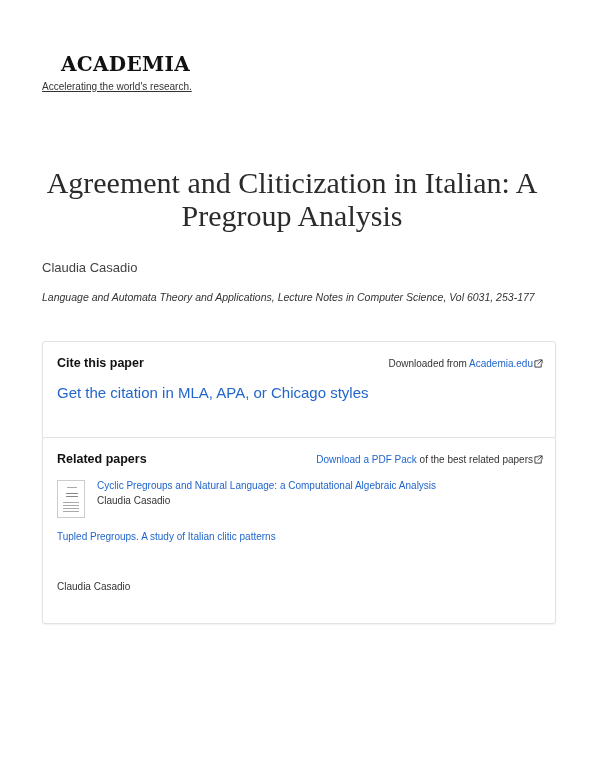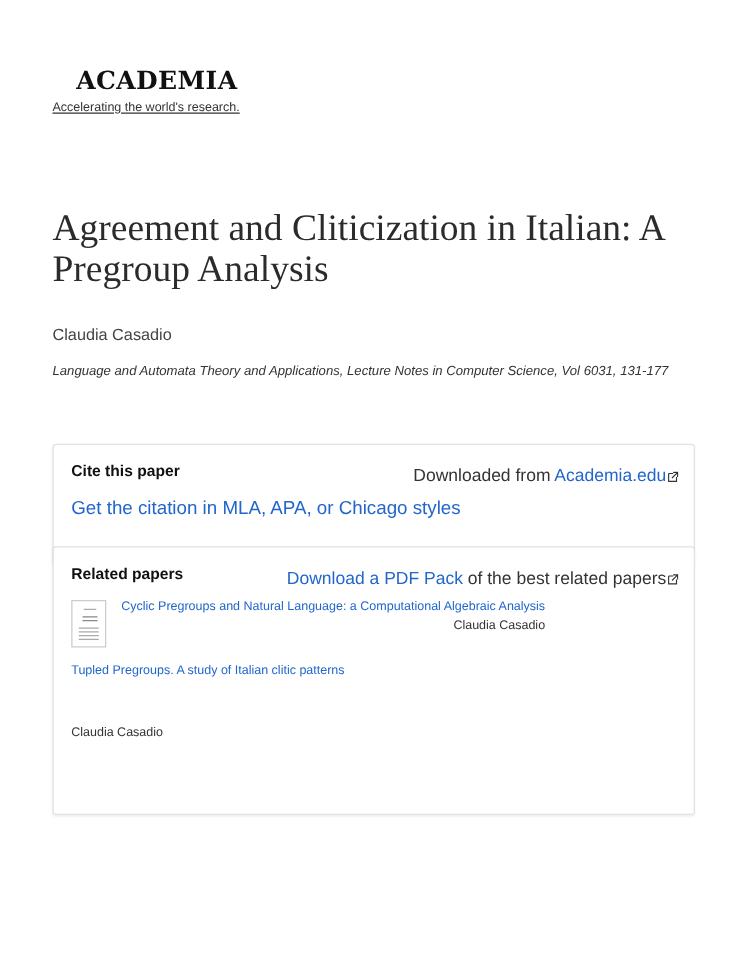--- a/index.html
+++ b/index.html
@@ -1,43 +1,43 @@
 <!DOCTYPE html>
 <html><head>
 <meta charset="utf-8">
 <style>
   html, body { margin:0; padding:0; background:#ffffff; }
   body { width:600px; height:776px; position:relative; overflow:hidden; font-family:"Liberation Sans", sans-serif; color:#222; }
   .logo { position:absolute; left:42px; top:52px; font-family:"DejaVu Serif", serif; font-weight:bold; font-size:20px; letter-spacing:0.3px; color:#111;margin-left:19px; }
   .tagline { position:absolute; left:42px; top:81px; font-size:10px; color:#333;text-decoration:underline; }
-  .title { position:absolute; left:42px; top:166px; width:500px; font-family:"Liberation Serif", serif; font-size:30px; line-height:33px; color:#2b2b2b; }
+  .title { position:absolute; left:42px; top:166px; width:500px; font-family:"Liberation Serif", serif; font-size:30px; line-height:33px; color:#2b2b2b;text-align:center; }
   .author { position:absolute; left:42px; top:260px; font-size:13px; color:#444; }
   .venue { position:absolute; left:42px; top:290px; width:515px; font-size:10.5px; line-height:14px; font-style:italic; color:#333; }
   .card { position:absolute; left:42px; width:514px; border:1px solid #e2e2e2; border-radius:3px; box-sizing:border-box; background:#fff; box-shadow:0 1px 2px rgba(0,0,0,0.06); }
-  .cite-card { top:355px; height:98px;text-decoration:underline; }
-  .related-card { top:437px; height:215px;text-align:right; }
+  .cite-card { top:341px; height:98px;text-decoration:underline; }
+  .related-card { top:437px; height:187px; }
   .card-h { position:absolute; left:14px; font-size:12.5px; font-weight:bold; color:#111; }
-  .card-right { position:absolute; right:12px; font-size:14px; color:#333; white-space:nowrap; }
+  .card-right { position:absolute; right:12px; font-size:10px; color:#333; white-space:nowrap; }
   .link { color:#2266cc; }
   .ext { display:inline-block; width:9px; height:9px; vertical-align:-1px; margin-left:1px; }
   .cite-link { position:absolute; left:14px; top:42px; font-size:15px; color:#2266cc; }
   .rp-title { font-size:10px; color:#2266cc; }
   .rp-author { font-size:10px; color:#333; margin-top:4px; }
   .thumb { position:absolute; left:14px; top:42px; width:28px; height:38px; border:1px solid #ccc; box-sizing:border-box; background:#fff; }
   .thumb i { position:absolute; left:5px; height:1px; background:#aaa; display:block; }
 </style>
 </head>
 <body>
 
 <div class="logo">ACADEMIA</div>
 <div class="tagline">Accelerating the world's research.</div>
 
 <div class="title">Agreement and Cliticization in Italian: A Pregroup Analysis</div>
 <div class="author">Claudia Casadio</div>
-<div class="venue">Language and Automata Theory and Applications, Lecture Notes in Computer Science, Vol 6031, 131-177</div>
+<div class="venue">Language and Automata Theory and Applications, Lecture Notes in Computer Science, Vol 6031, 253-177</div>
 
 <div class="card cite-card">
   <div class="card-h" style="top:14px;">Cite this paper</div>
   <div class="card-right" style="top:16px;">
     <span>Downloaded from </span><span class="link">Academia.edu</span><svg class="ext" viewBox="0 0 10 10">
         <path d="M1 2h4M1 2v7h7V5" stroke="#333" fill="none" stroke-width="1"></path>
         <path d="M5 1h4v4M9 1L4 6" stroke="#333" fill="none" stroke-width="1"></path>
       </svg>
   </div>
   <div class="cite-link">Get the citation in MLA, APA, or Chicago styles</div>

